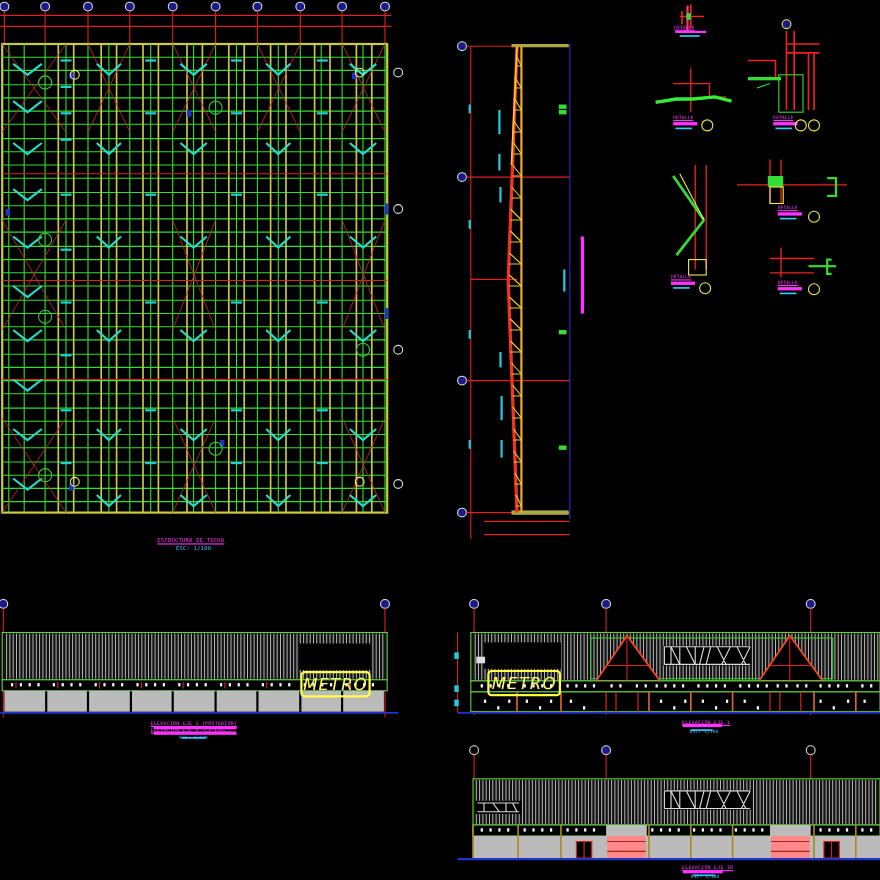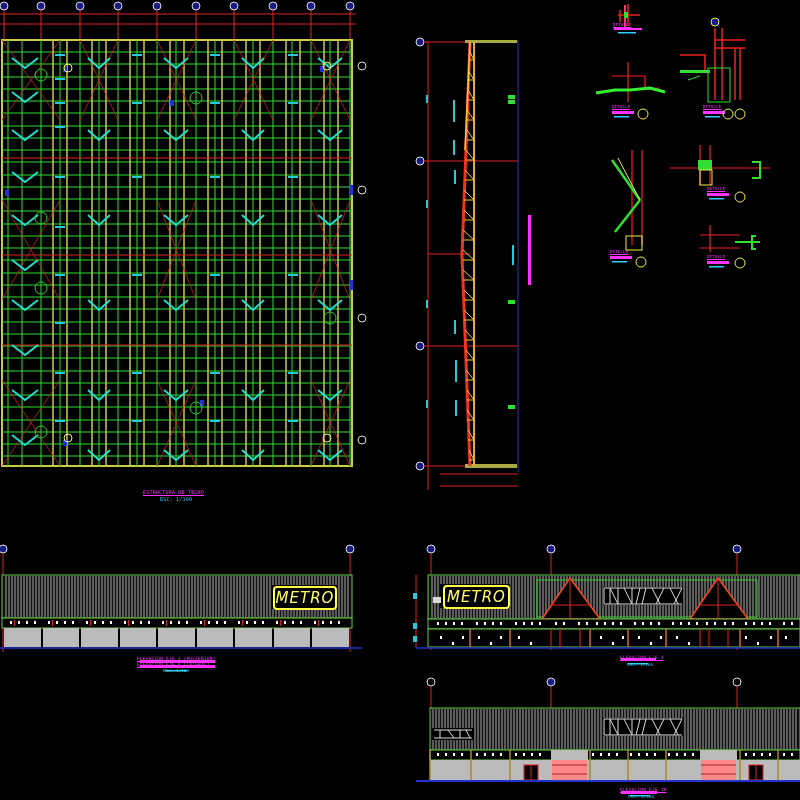--- a/index.html
+++ b/index.html
@@ -1,21 +1,21 @@
 <!DOCTYPE html>
 <html><head>
 <meta charset="utf-8">
 <style>
   html,body{margin:0;padding:0;background:#000;}
   body{width:800px;height:800px;position:relative;overflow:hidden;font-family:"DejaVu Sans Mono",monospace;}
   svg{position:absolute;left:0;top:0;}
   .lbl{position:absolute;font-family:"DejaVu Sans Mono",monospace;font-size:5px;white-space:nowrap;letter-spacing:0.2px;}
   .ttl{color:#ff33ff;text-decoration:underline;}
   .scl{color:#33ccff;}
-  .sign{position:absolute;font-family:"DejaVu Sans",sans-serif;font-style:italic;color:#ffff66;border:2px solid #ffff44;border-radius:4px;display:flex;align-items:center;justify-content:center;letter-spacing:1px;}
+  .sign{position:absolute;font-family:"DejaVu Sans",sans-serif;font-style:italic;color:#ffff66;border:2px solid #ffff44;border-radius:4px;display:flex;align-items:center;justify-content:center;letter-spacing:1px;margin-top:24px;}
 </style>
 </head>
 <body>
 
 <svg width="800" height="800" viewBox="0 0 800 800">
 
   <g>
 
     <g stroke="#dddddd" stroke-width="1" fill="#1a1a88">
       <circle cx="4" cy="6" r="4"></circle>

